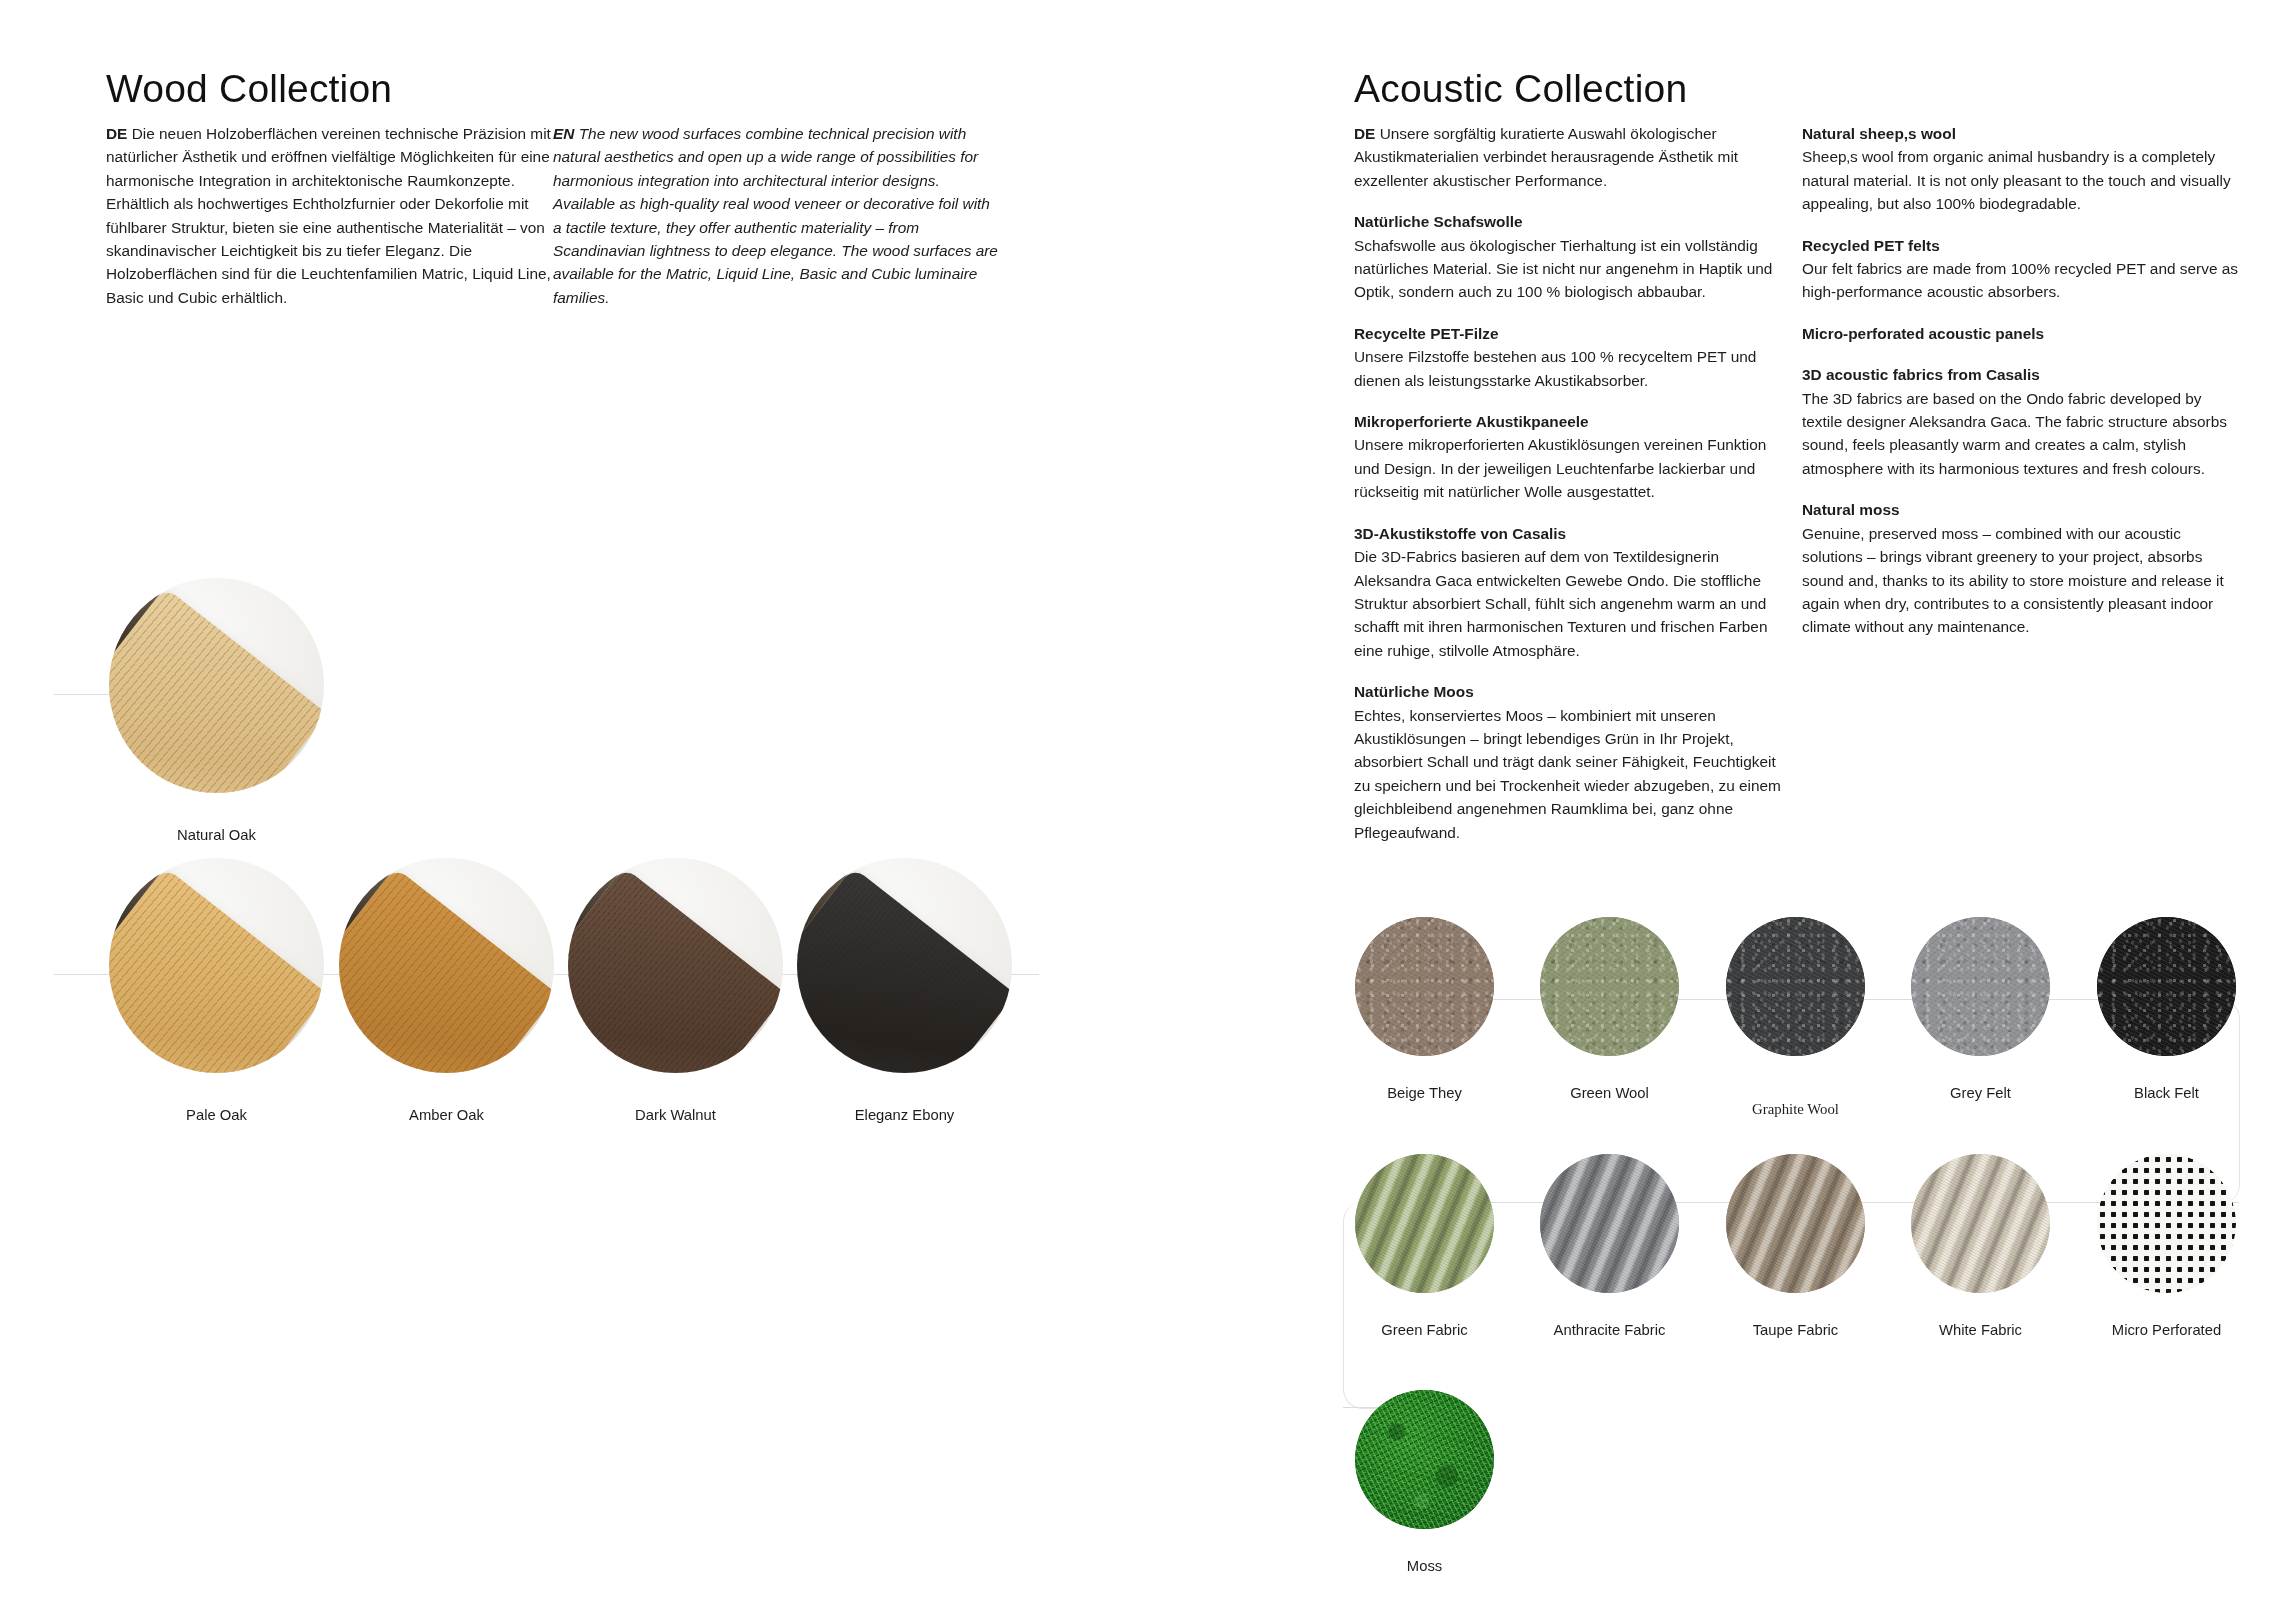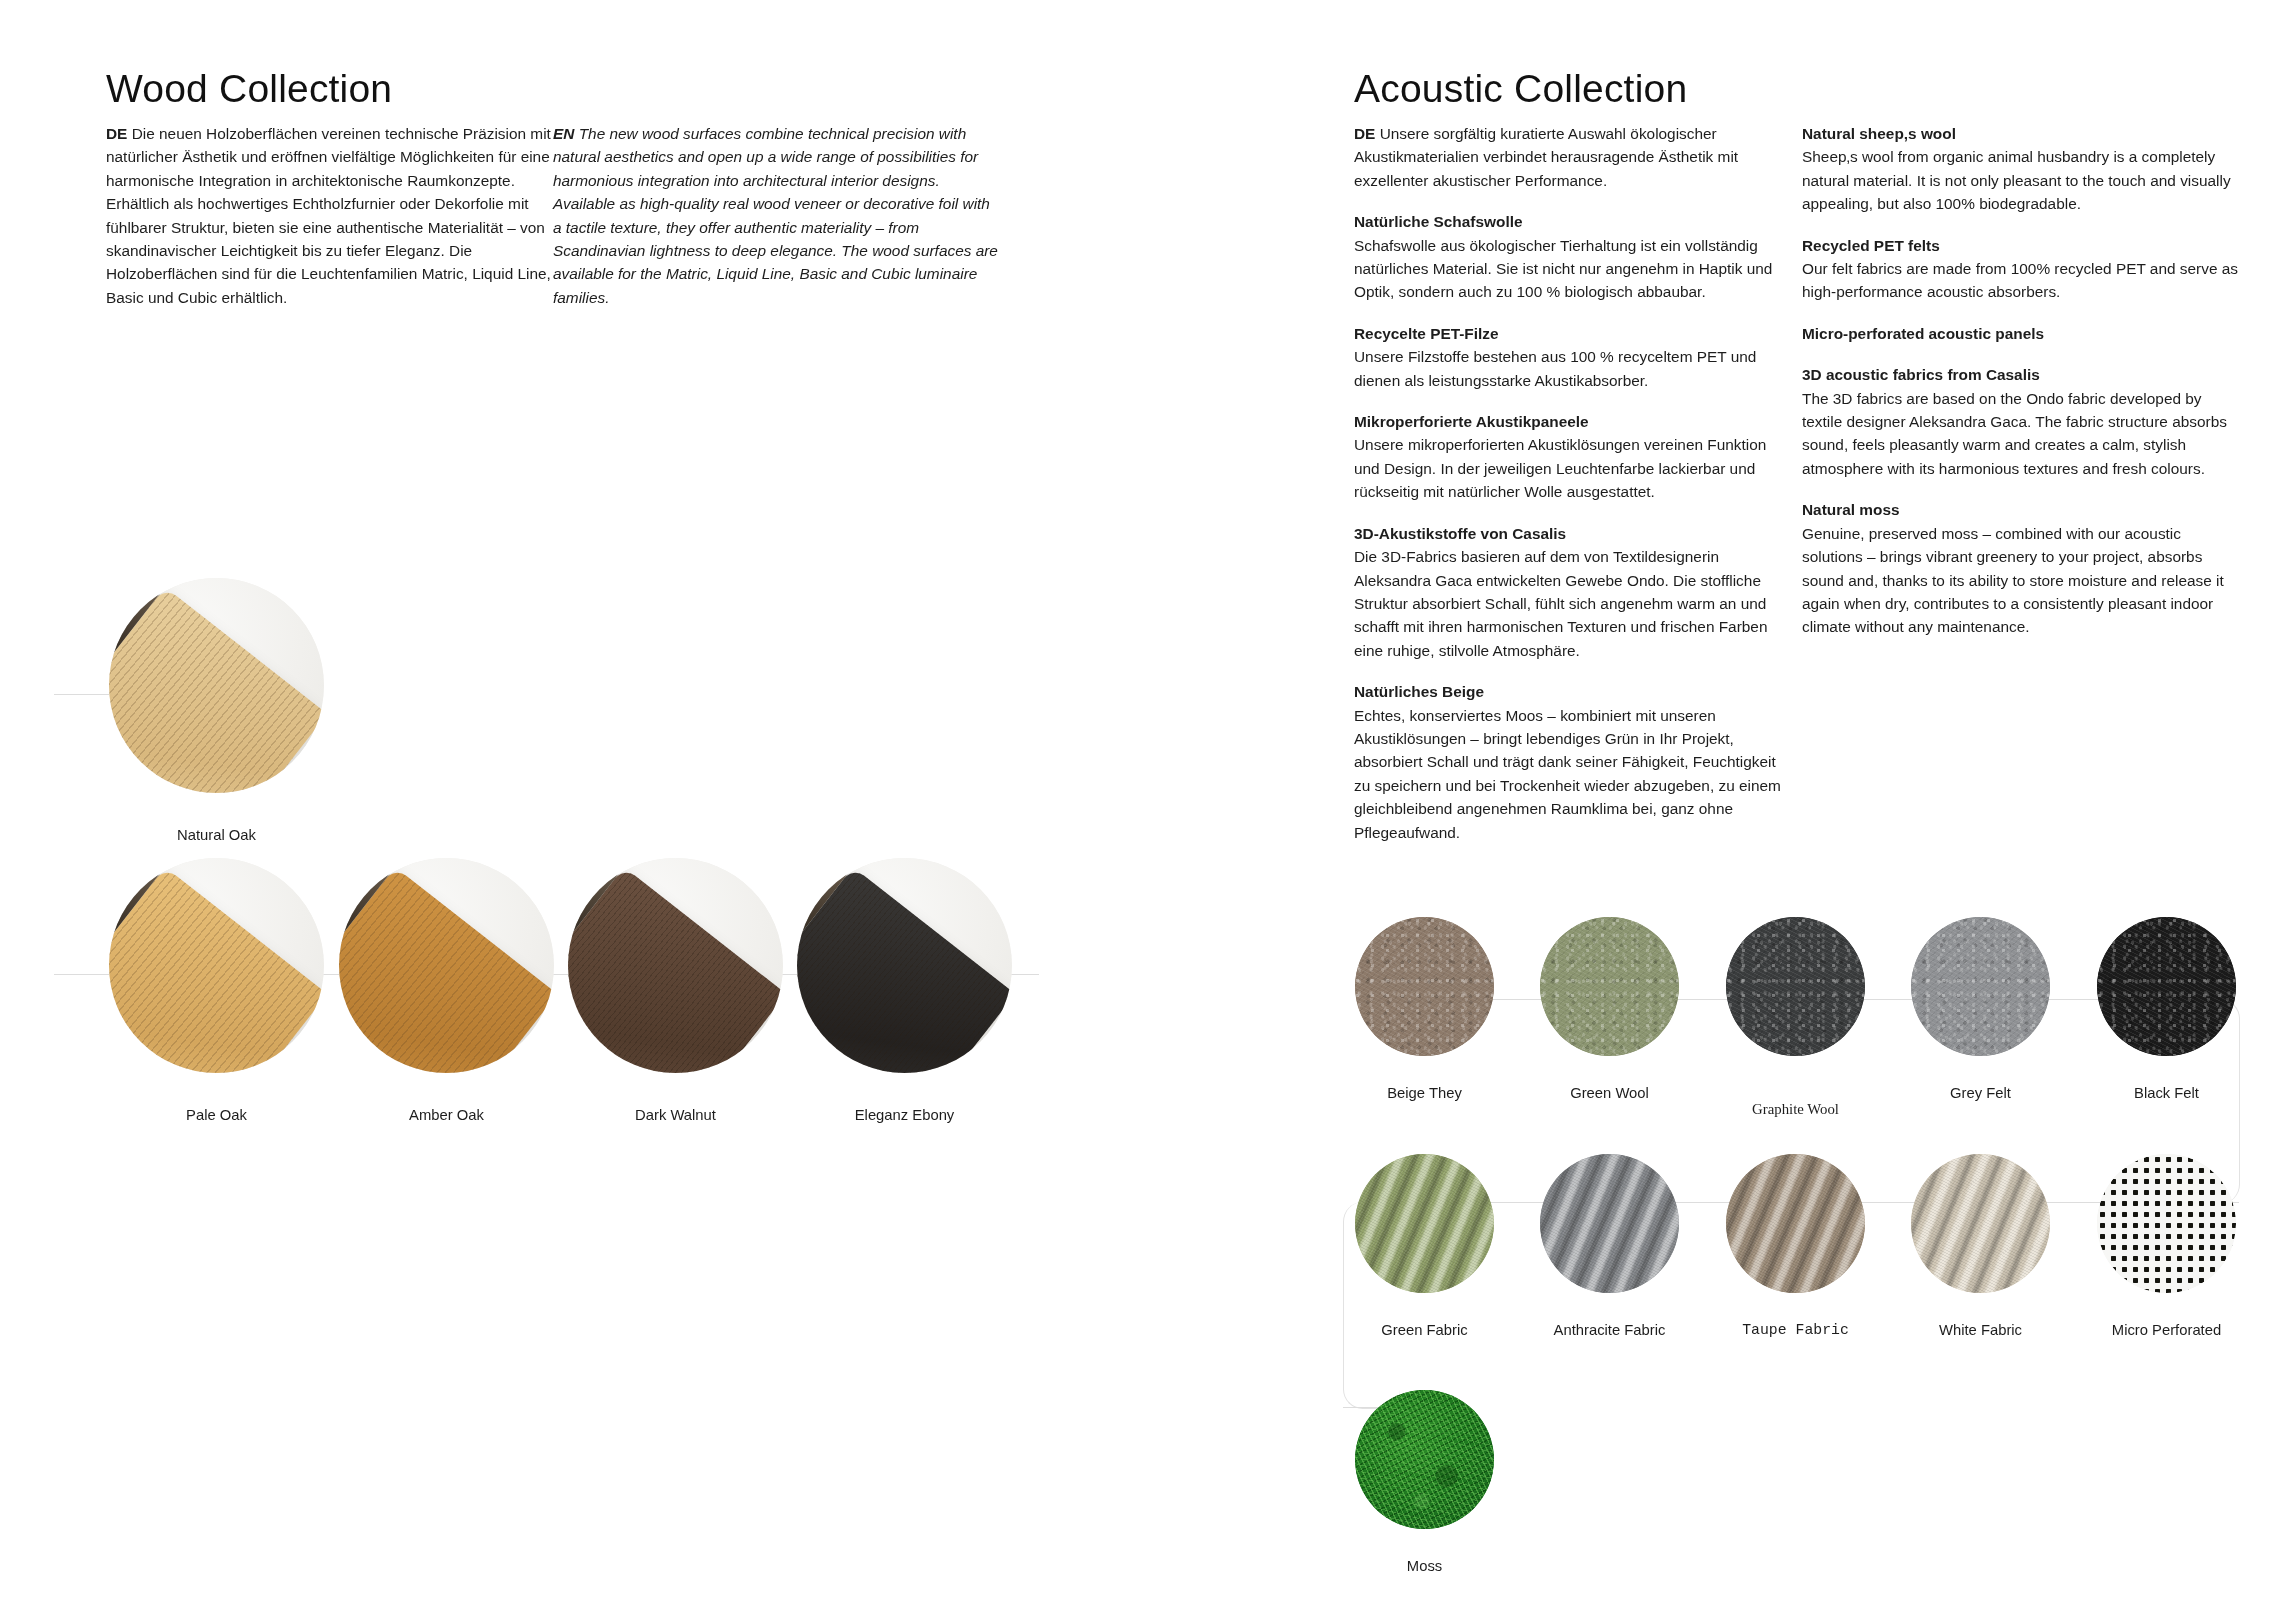--- a/index.html
+++ b/index.html
@@ -216,21 +216,21 @@
         </div>
         <div class="blk">
           <p class="sub">Mikroperforierte Akustikpaneele</p>
           <p>Unsere mikroperforierten Akustiklösungen vereinen Funktion und Design. In der jeweiligen Leuchtenfarbe lackierbar und rückseitig mit natürlicher Wolle ausgestattet.</p>
         </div>
         <div class="blk">
           <p class="sub">3D-Akustikstoffe von Casalis</p>
           <p>Die 3D-Fabrics basieren auf dem von Textildesignerin Aleksandra Gaca entwickelten Gewebe Ondo. Die stoffliche Struktur absorbiert Schall, fühlt sich angenehm warm an und schafft mit ihren harmonischen Texturen und frischen Farben eine ruhige, stilvolle Atmosphäre.</p>
         </div>
         <div class="blk">
-          <p class="sub">Natürliches Beige</p>
+          <p class="sub">Natürliche Moos</p>
           <p>Echtes, konserviertes Moos – kombiniert mit unseren Akustiklösungen – bringt lebendiges Grün in Ihr Projekt, absorbiert Schall und trägt dank seiner Fähigkeit, Feuchtigkeit zu speichern und bei Trockenheit wieder abzugeben, zu einem gleichbleibend angenehmen Raumklima bei, ganz ohne Pflegeaufwand.</p>
         </div>
       </div>
   </div>
 
   <div class="col" id="acoustic-en">
     <div id="acoustic-en-sections">
         <div class="blk">
           <p class="sub">Natural sheep‚s wool</p>
           <p>Sheep‚s wool from organic animal husbandry is a completely natural material. It is not only pleasant to the touch and visually appealing, but also 100% biodegradable.</p>
@@ -297,21 +297,21 @@
           <div class="wave" style="background: rgb(157, 174, 114);"></div>
         </div>
         <div class="swatch-label" style="top: 168px;">Green Fabric</div>
       </div>
       <div class="swatch-wrap" style="left: 1540px; top: 1154px; width: 139px; height: 180px;">
         <div class="swatch" style="width: 139px; height: 139px; background: rgb(143, 146, 150);">
           <div class="wave" style="background: rgb(143, 146, 150);"></div>
         </div>
         <div class="swatch-label" style="top: 168px;">Anthracite Fabric</div>
       </div>
-      <div class="swatch-wrap" style="left: 1726px; top: 1154px; width: 139px; height: 180px; font-family: Liberation Mono, monospace;">
+      <div class="swatch-wrap" style="left: 1726px; top: 1154px; width: 139px; height: 180px;">
         <div class="swatch" style="width: 139px; height: 139px; background: rgb(169, 151, 130);">
           <div class="wave" style="background: rgb(169, 151, 130);"></div>
         </div>
         <div class="swatch-label" style="top: 168px;">Taupe Fabric</div>
       </div>
       <div class="swatch-wrap" style="left: 1911px; top: 1154px; width: 139px; height: 180px;">
         <div class="swatch" style="width: 139px; height: 139px; background: rgb(221, 211, 192);">
           <div class="wave" style="background: rgb(221, 211, 192);"></div>
         </div>
         <div class="swatch-label" style="top: 168px;">White Fabric</div>

